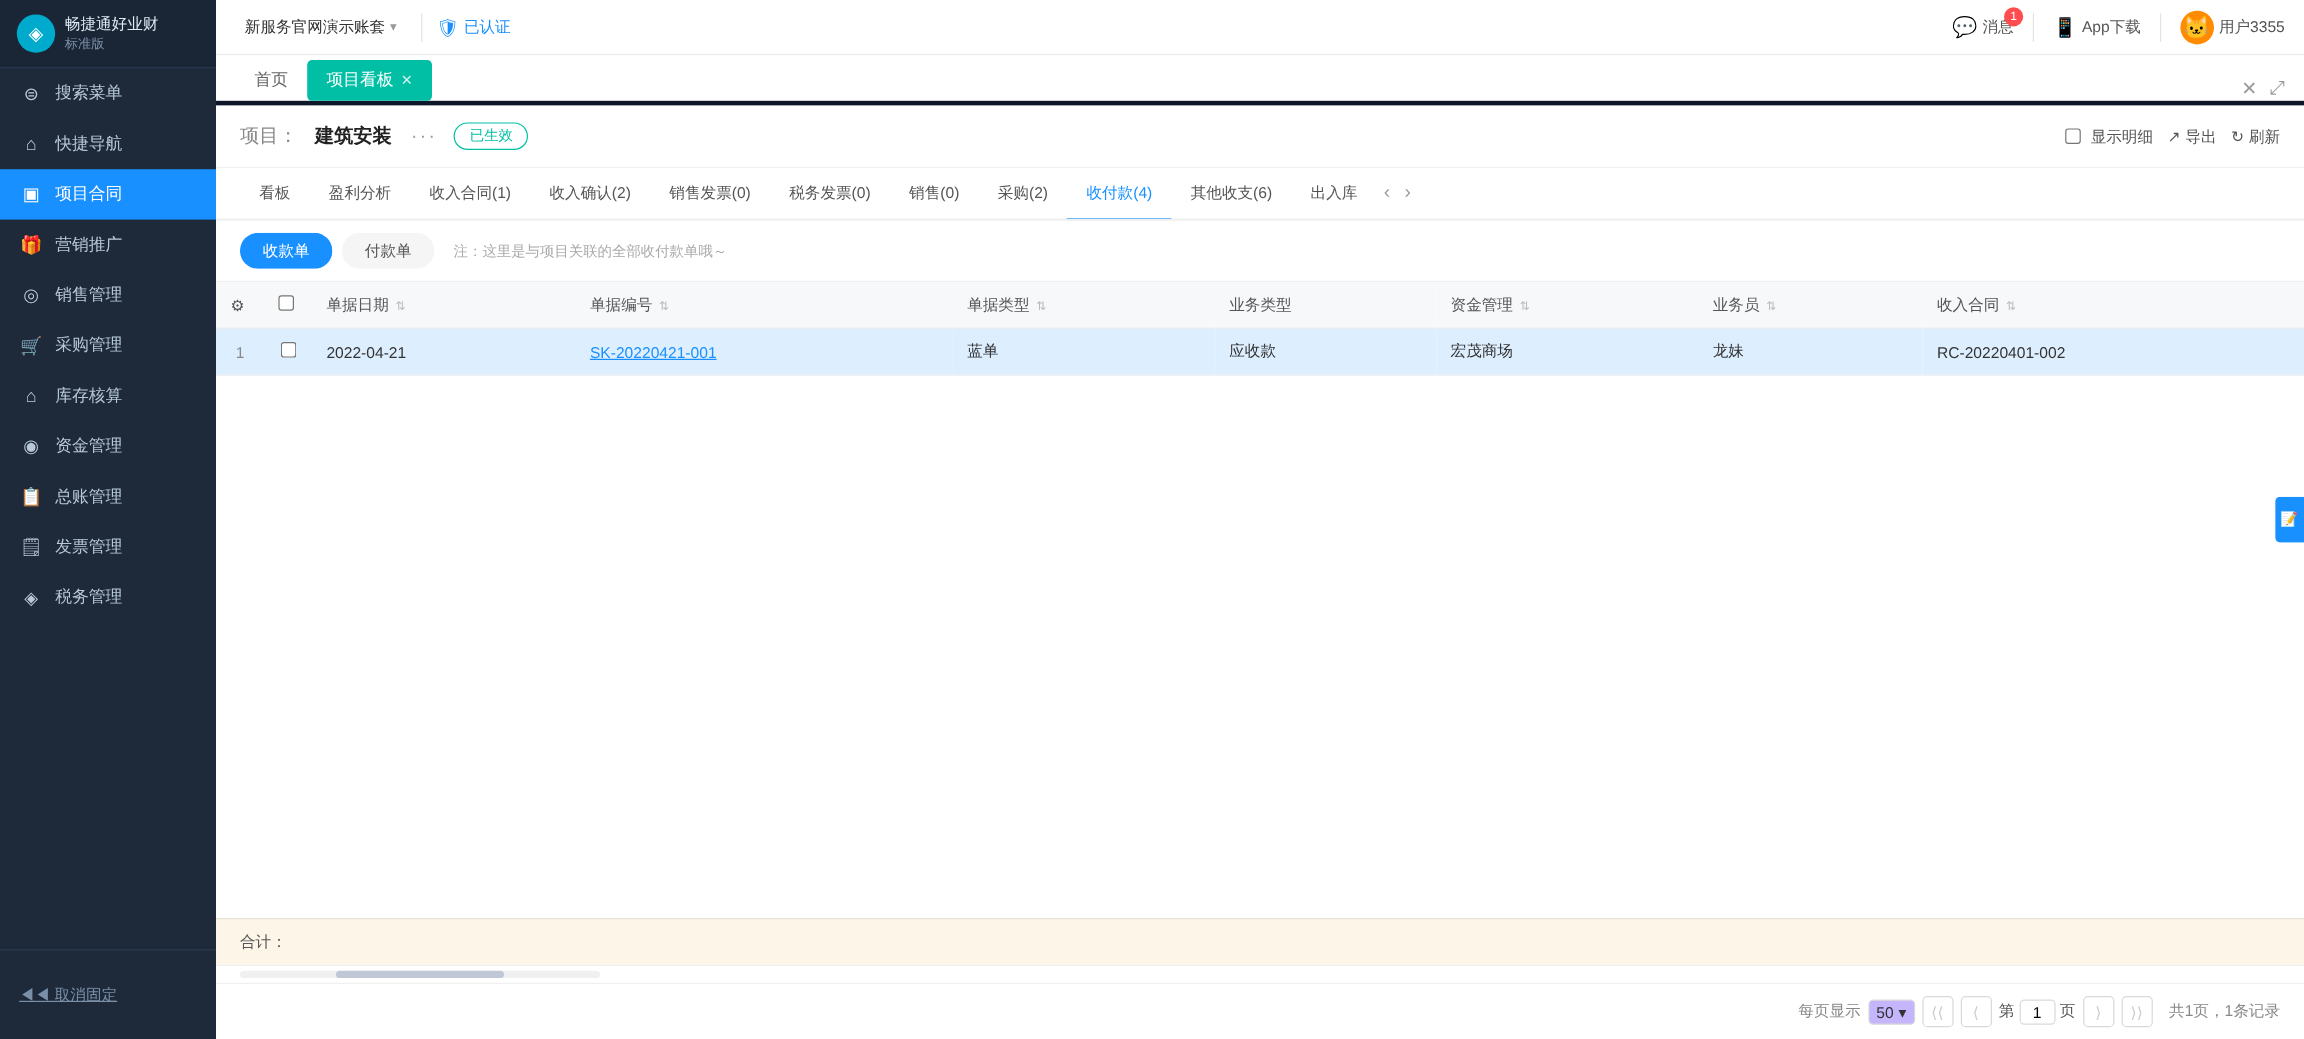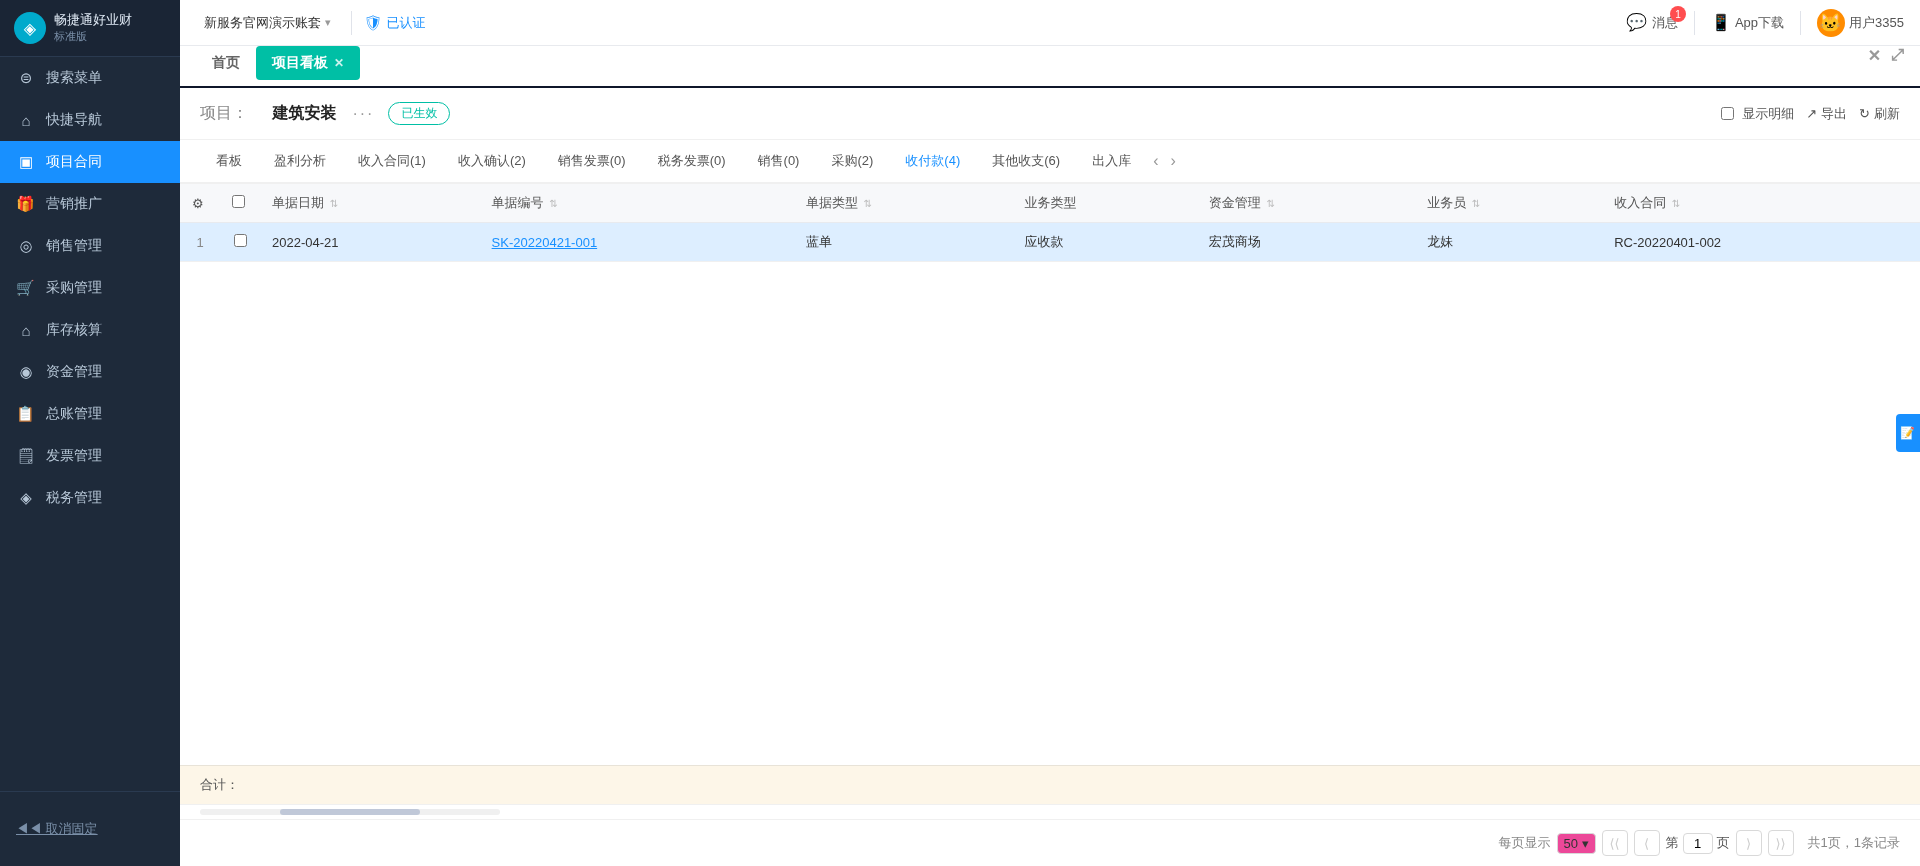--- a/index.html
+++ b/index.html
@@ -156,26 +156,25 @@
       align-items: center;
       justify-content: center;
       font-size: 18px;
     }
     .topbar-vertical-divider { width: 1px; height: 24px; background: #e0e3ea; }
 
     
     .tabbar {
       background: white;
       display: flex;
-      align-items: flex-start;
+      align-items: flex-end;
       padding: 0 16px;
       height: 42px;
-      border-bottom: 2px solid #0f172a;
-      flex-shrink: 0;
-      font-weight: bold;
+      border-bottom: 4px solid #0f172a;
+      flex-shrink: 0;
     }
     .tab-item {
       display: flex;
       align-items: center;
       padding: 8px 16px;
       cursor: pointer;
       color: #666;
       font-size: 14px;
       border-radius: 4px 4px 0 0;
       position: relative;
@@ -214,21 +213,21 @@
       align-items: center;
       padding: 14px 20px;
       border-bottom: 1px solid #f0f0f0;
       flex-shrink: 0;
     }
     .page-title {
       font-size: 16px;
       font-weight: 600;
       color: #222;
     }
-    .page-title-label { color: #888; font-weight: normal; margin-right: 20px; }
+    .page-title-label { color: #888; font-weight: normal; margin-right: 10px; }
     .page-more-btn {
       margin-left: 16px;
       color: #999;
       cursor: pointer;
       font-size: 16px;
       letter-spacing: 2px;
     }
     .page-status-badge {
       margin-left: 14px;
       border: 1px solid #00bfa5;
@@ -404,21 +403,21 @@
       border-top: 1px solid #f0f0f0;
     }
     .pagination-label { color: #888; }
     .page-size-select {
       border: 1px solid #d9d9d9;
       border-radius: 4px;
       padding: 2px 6px;
       font-size: 13px;
       color: #333;
       cursor: pointer;
-      background: #ec4899;
+      background: #c4b5fd;
       display: flex;
       align-items: center;
       gap: 4px;
     }
     .page-btn {
       width: 26px;
       height: 26px;
       display: flex;
       align-items: center;
       justify-content: center;
@@ -629,20 +628,29 @@
       <div class="subnav-item">
         <span>其他收支(6)</span>
       </div>
       <div class="subnav-item">
         <span>出入库</span>
       </div>
       <span class="subnav-arrow">‹</span>
       <span class="subnav-arrow">›</span>
     </div>
 
+    <div class="sub-tabs">
+      <div class="sub-tab active">
+        <span>收款单</span>
+      </div>
+      <div class="sub-tab">
+        <span>付款单</span>
+      </div>
+      <span class="sub-tab-note">注：这里是与项目关联的全部收付款单哦～</span>
+    </div>
 
     <div class="table-container">
       <table class="data-table">
         <thead>
           <tr>
             <th class="settings-col">⚙</th>
             <th class="checkbox-col">
               <input type="checkbox" style="">
             </th>
             <th class="sortable">

